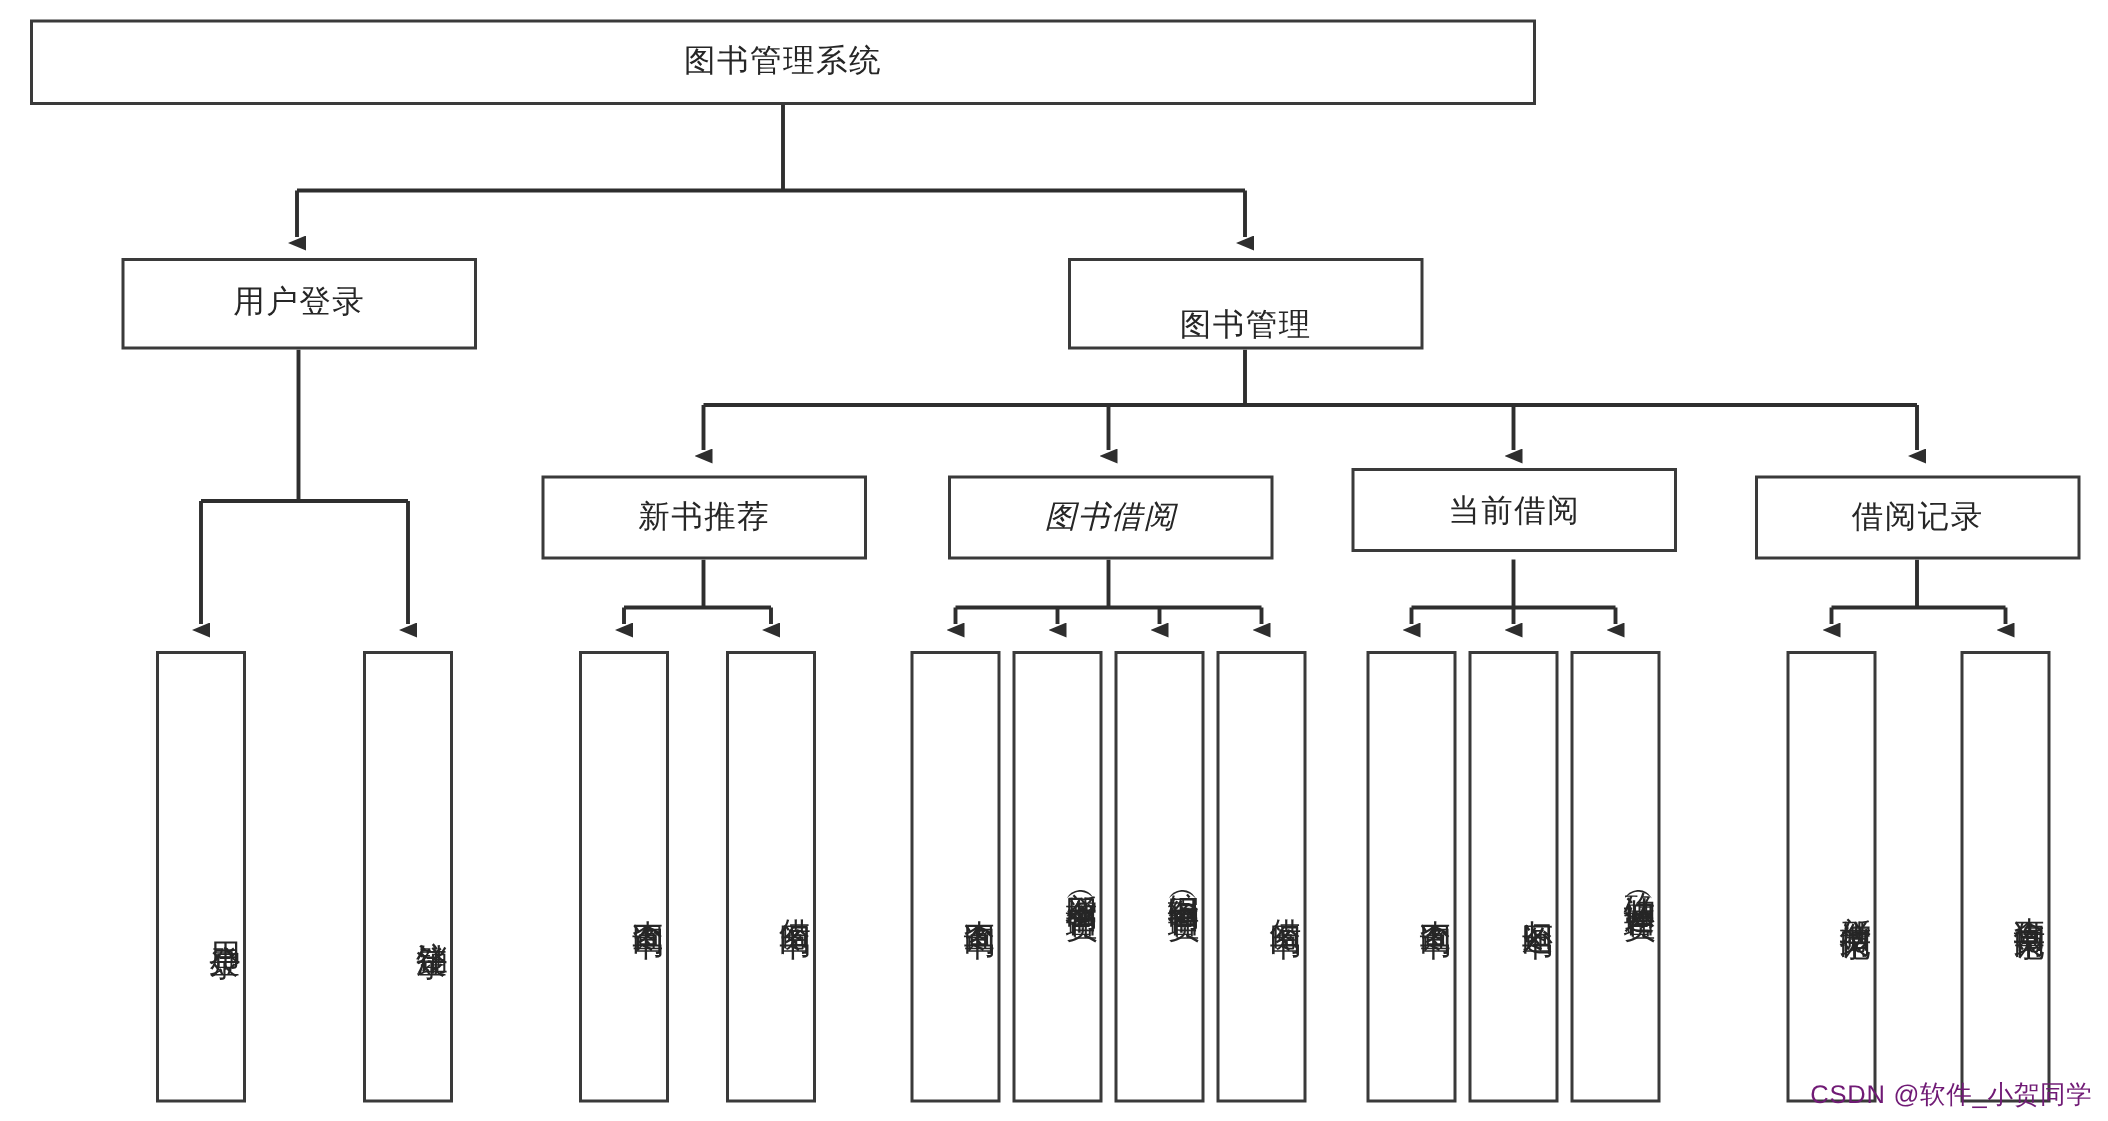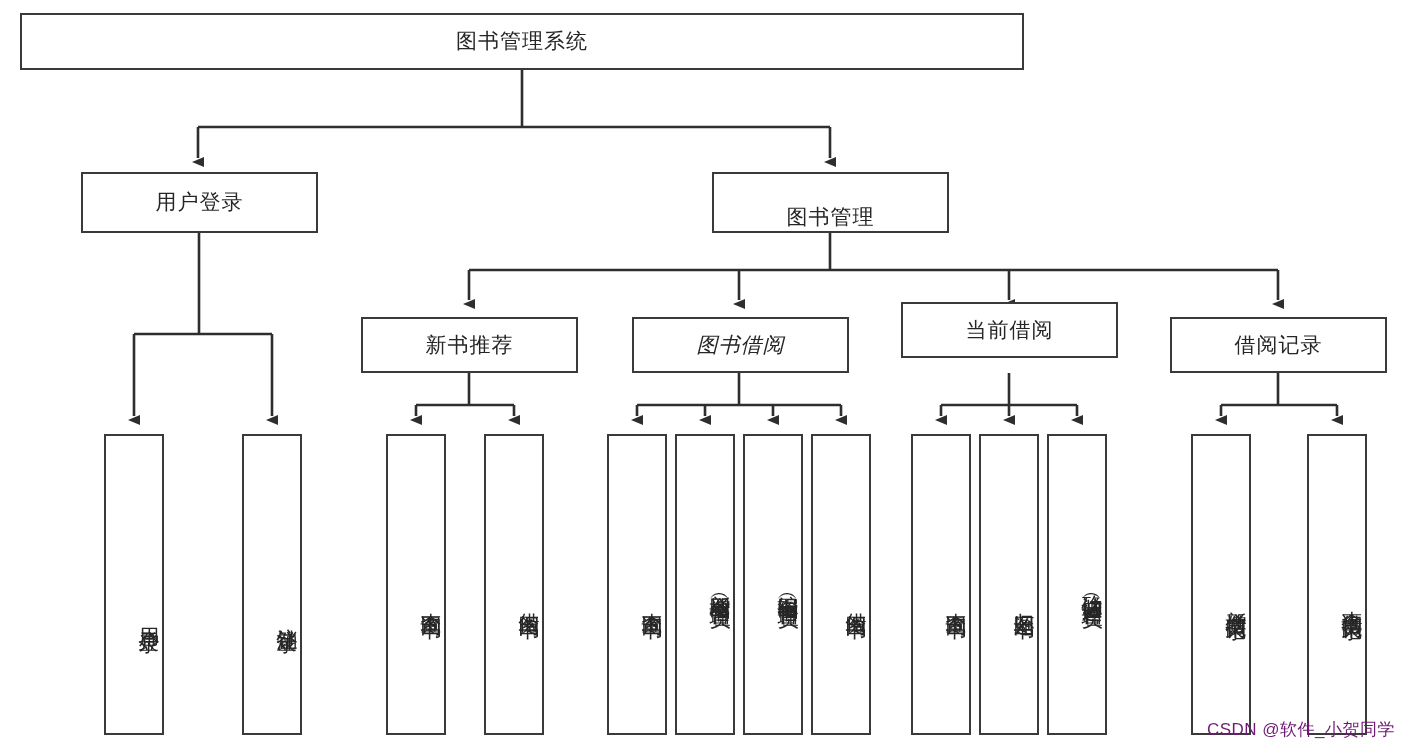--- a/index.html
+++ b/index.html
@@ -134,21 +134,21 @@
   <div class="node horiz" style="left:712px; top:172px; width:237px; height:61px;align-items:flex-end;">
     <span>图书管理</span>
   </div>
 
   <div class="node horiz" style="left:361px; top:317px; width:217px; height:56px;">
     <span>新书推荐</span>
   </div>
   <div class="node horiz" style="left:632px; top:317px; width:217px; height:56px;font-style:italic;">
     <span>图书借阅</span>
   </div>
-  <div class="node horiz" style="left:901px; top:302px; width:217px; height:56px;font-family:Liberation Serif, serif;">
+  <div class="node horiz" style="left:901px; top:312px; width:217px; height:56px;font-family:Liberation Serif, serif;">
     <span>当前借阅</span>
   </div>
   <div class="node horiz" style="left:1170px; top:317px; width:217px; height:56px;">
     <span>借阅记录</span>
   </div>
 
   <div class="node vert low" style="left:104px; top:434px; width:60px; height:301px;">
     <span>用户登录</span>
   </div>
   <div class="node vert low" style="left:242px; top:434px; width:60px; height:301px;">

